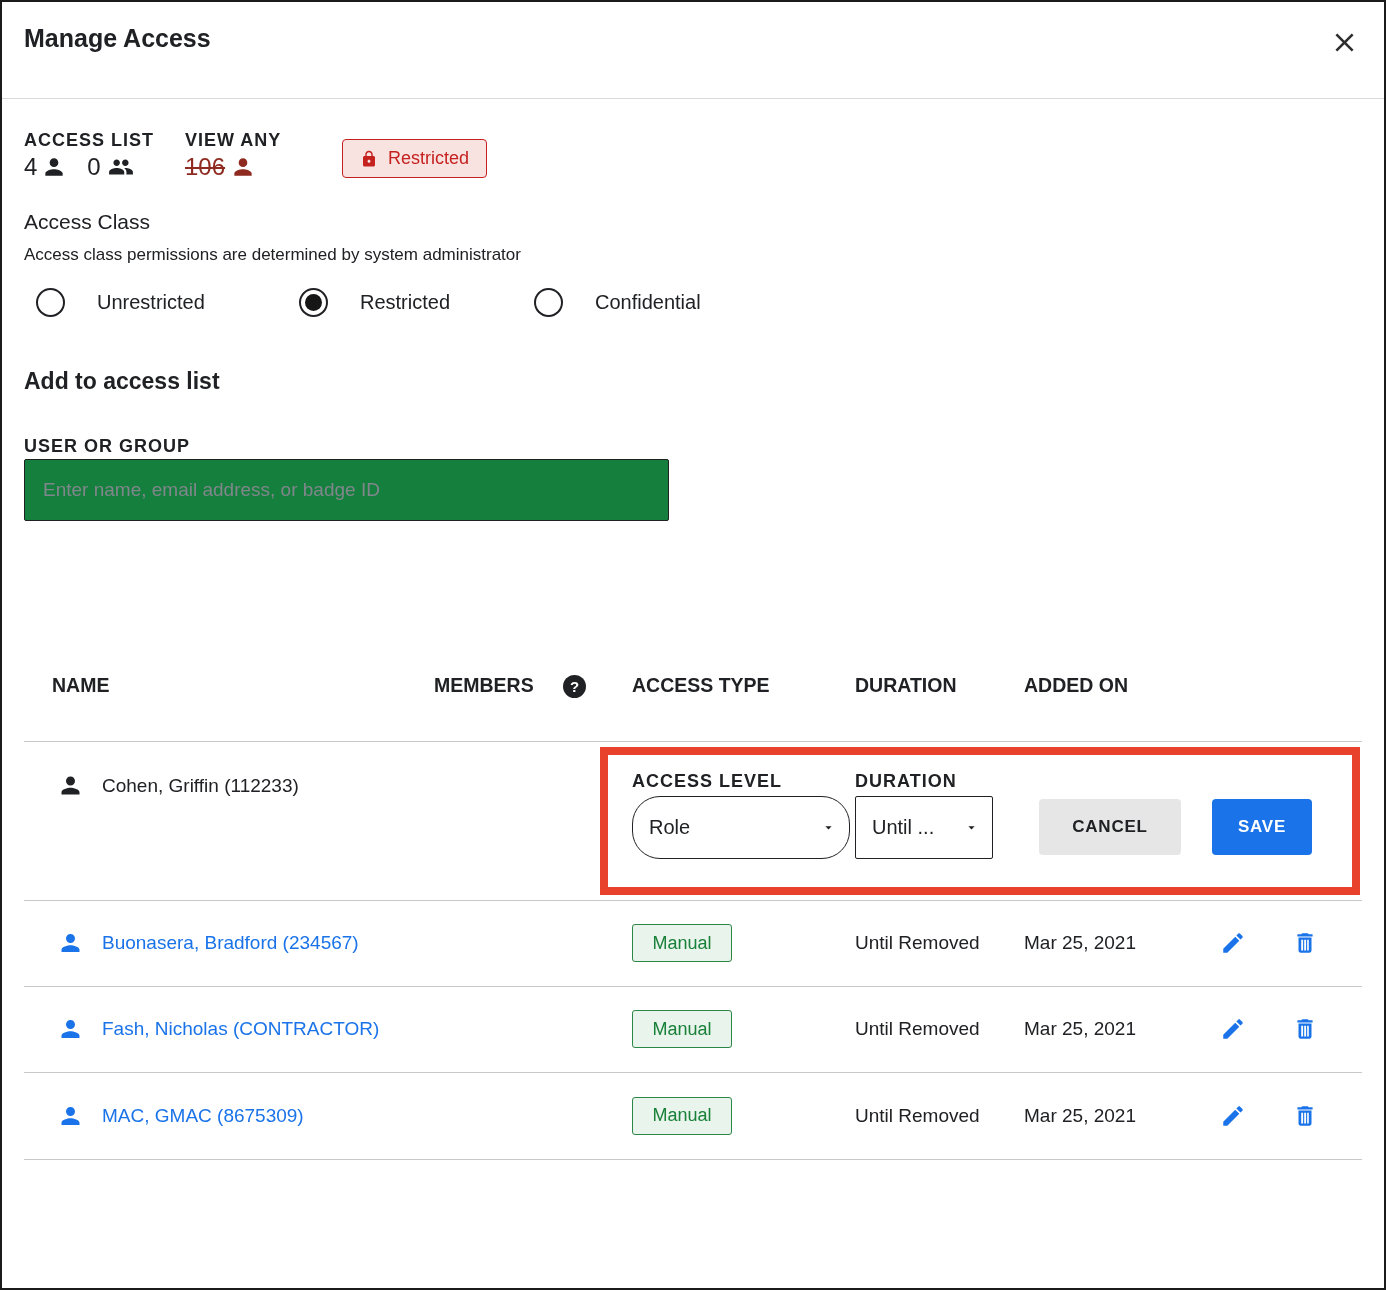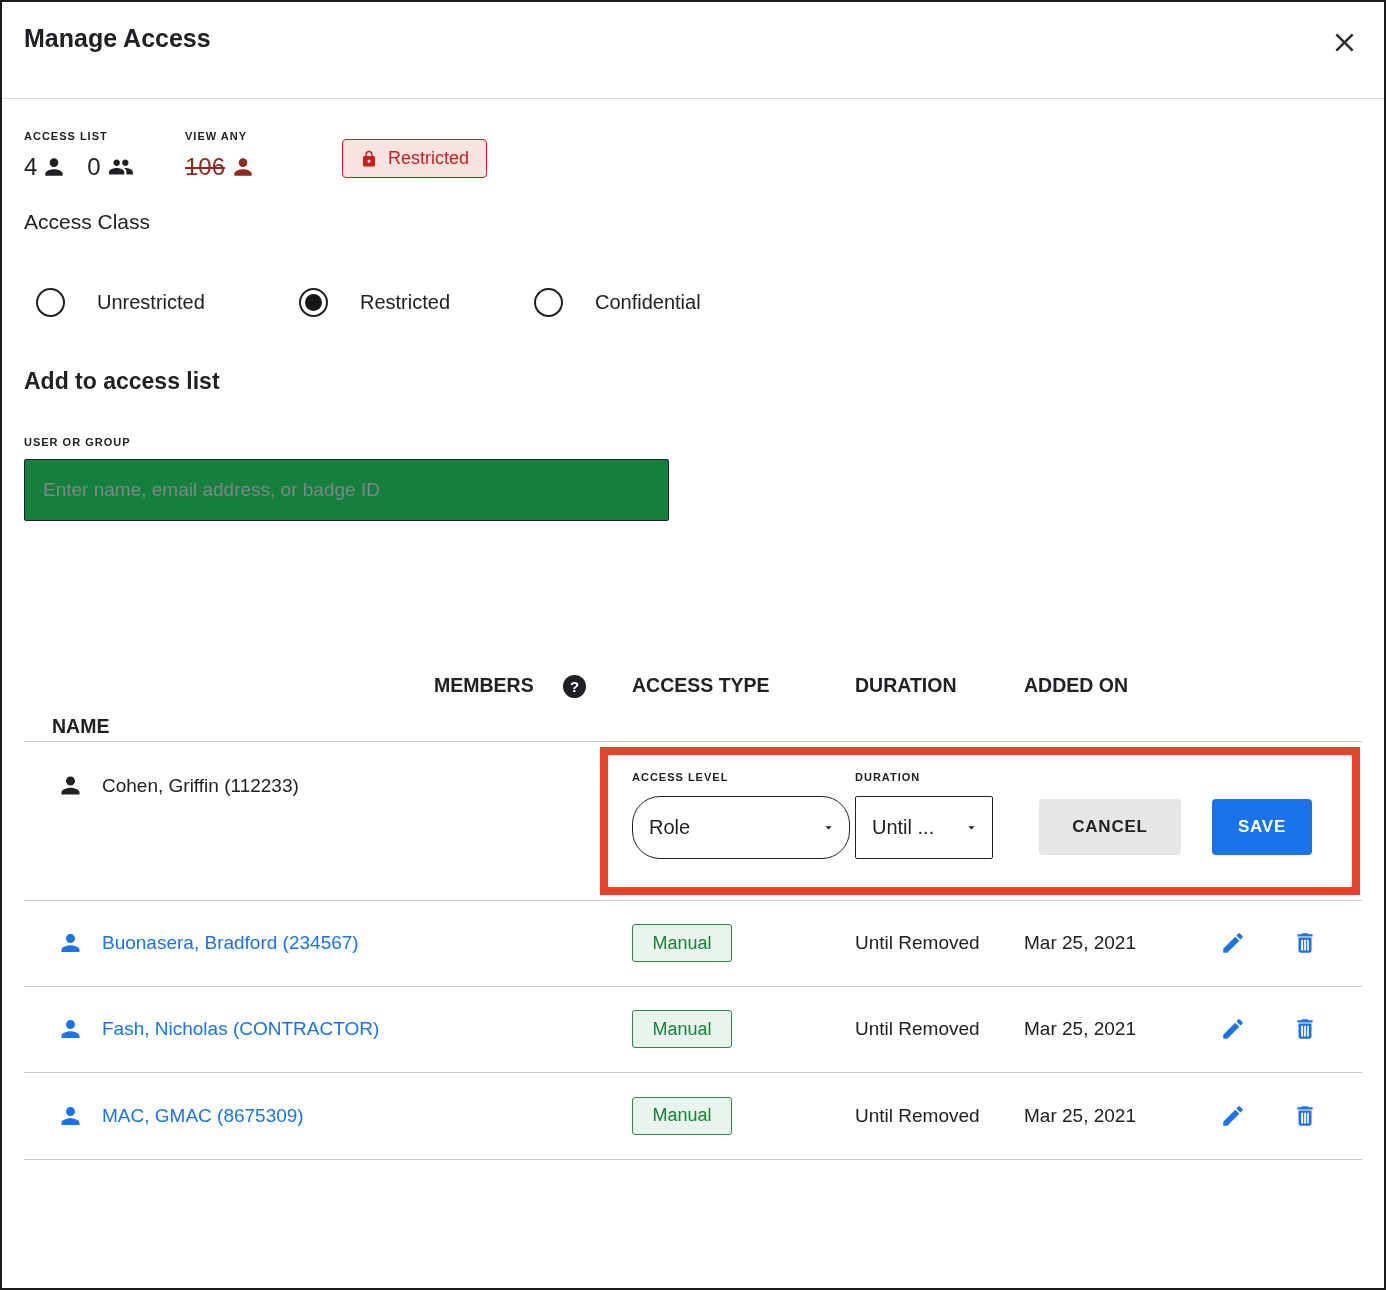--- a/index.html
+++ b/index.html
@@ -10,21 +10,21 @@
           border:2px solid #1b1b1b; overflow:hidden; }
 
   
   .dialog-title { position:absolute; left:22px; top:22px; font-size:25px; font-weight:700; color:#202124; }
   .close-btn { position:absolute; top:22px; right:22px; width:36px; height:36px;
                background:none; border:none; cursor:pointer; color:#2d2d2d;
                display:flex; align-items:center; justify-content:center; }
   .header-divider { position:absolute; top:96px; left:0; width:100%; height:1px; background:#d9d9d9; }
 
   
-  .micro-label { font-size:11px; font-weight:700; letter-spacing:1px; color:#202124; }
+  .micro-label { font-size:18px; font-weight:700; letter-spacing:1px; color:#202124; }
   .lbl-access-list { position:absolute; left:22px; top:128px; }
   .lbl-view-any   { position:absolute; left:183px; top:128px; }
 
   .group-access-list { position:absolute; left:22px; top:151px; display:flex; align-items:center; }
   .group-view-any    { position:absolute; left:183px; top:151px; display:flex; align-items:center; gap:5px;
                        color:var(--view-any-red,#8e2a20); }
   .stat-num { font-size:24px; color:#202124; }
   .struck   { color:var(--view-any-red,#8e2a20); text-decoration:line-through; text-decoration-thickness:2px; }
   .gap-sm { width:4px; } .gap-lg { width:20px; }
   .stat-icon { display:inline-flex; }
@@ -50,21 +50,21 @@
   
   .add-heading { position:absolute; left:22px; top:366px; font-size:23px; font-weight:700; }
   .lbl-user-group { position:absolute; left:22px; top:434px; }
   .user-input { position:absolute; left:22px; top:457px; width:645px; height:62px;
                 border:1px solid #202124; border-radius:2px; padding:0 18px;
                 font-size:19px; font-family:inherit; color:#202124; background:#15803d; }
   .user-input::placeholder { color:#80868b; }
 
   
   .th { position:absolute; top:672px; font-size:19.5px; font-weight:700; color:#202124; }
-  .th-name { left:50px;margin-top:41px; } .th-members { left:432px; } .th-access { left:630px; }
+  .th-name { left:50px; } .th-members { left:432px; } .th-access { left:630px; }
   .th-duration { left:853px; } .th-added { left:1022px; }
   .help-icon { position:absolute; left:561px; top:673px; width:23px; height:23px; border-radius:50%;
                background:#202124; color:#fff; font-size:15px; font-weight:700;
                display:flex; align-items:center; justify-content:center; border:none; cursor:pointer; }
 
   .tdiv { position:absolute; left:22px; right:22px; height:1px; background:#c9c9c9; }
   .tdiv-0 { top:739px; } .tdiv-1 { top:898px; } .tdiv-2 { top:984px; }
   .tdiv-3 { top:1070px; } .tdiv-4 { top:1157px; }
 
   
@@ -151,20 +151,21 @@
   <div class="restricted-badge">
     <span style="display:inline-flex">
       <svg width="18" height="18" viewBox="0 0 24 24">
           <path fill="currentColor" d="M18 8h-1V6c0-2.76-2.24-5-5-5S7 3.24 7 6v2H6c-1.1 0-2 .9-2 2v10c0 1.1.9 2 2 2h12c1.1 0 2-.9 2-2V10c0-1.1-.9-2-2-2zm-6 9c-1.1 0-2-.9-2-2s.9-2 2-2 2 .9 2 2-.9 2-2 2zm3.1-9H8.9V6c0-1.71 1.39-3.1 3.1-3.1 1.71 0 3.1 1.39 3.1 3.1v2z"></path>
         </svg>
     </span>
     <span>Restricted</span>
   </div>
 
   <div class="section-heading">Access Class</div>
+  <div class="section-desc">Access class permissions are determined by system administrator</div>
 
   <div class="radio-group">
     <div class="radio-option ro-1">
       <span class="radio-circle"></span>
       <span class="radio-label">Unrestricted</span>
     </div>
     <div class="radio-option ro-2">
       <span class="radio-circle checked"></span>
       <span class="radio-label">Restricted</span>
     </div>

